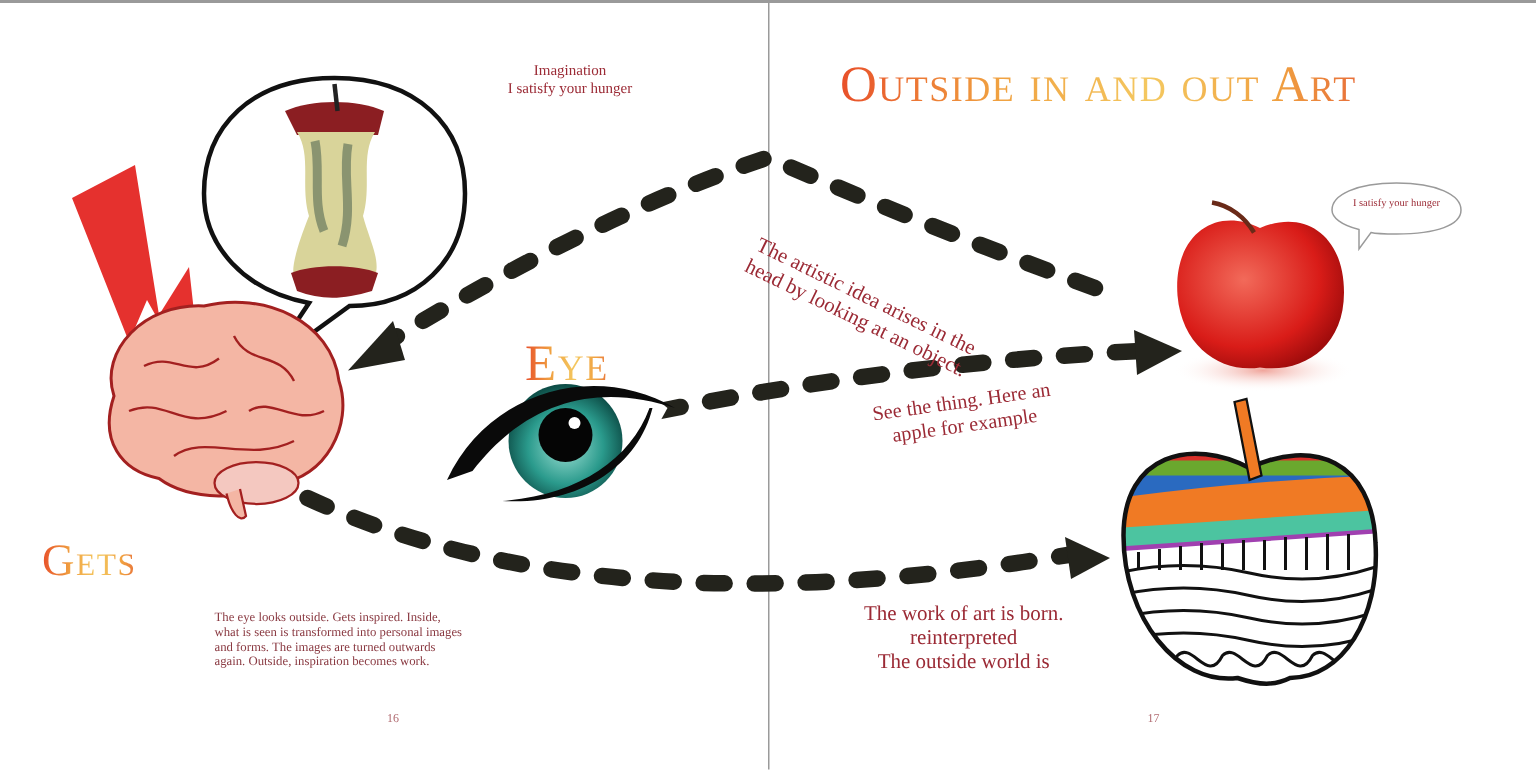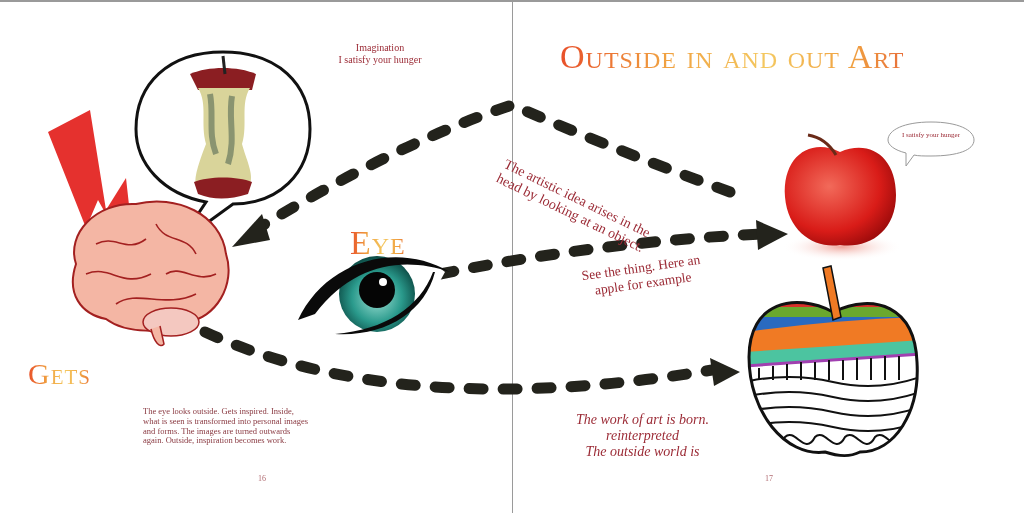--- a/index.html
+++ b/index.html
@@ -137,20 +137,20 @@
         <path d="M0 150 Q44 140 88 150 T175 145"></path>
         <path d="M0 165 Q44 155 88 165 T175 160"></path>
         <path d="M10 180 C20 165 30 195 40 175 C50 165 60 195 70 175 C80 165 90 195 100 175 C110 165 120 195 130 175 C140 165 150 195 160 175"></path>
         <path d="M0 108 L0 118 M14 106 L14 118 M28 104 L28 118 M42 102 L42 118 M56 100 L56 118 M70 100 L70 118 M84 98 L84 118 M98 98 L98 118 M112 96 L112 118 M126 96 L126 118 M140 94 L140 118 M154 94 L154 118"></path>
       </g>
     </g>
     <path d="M88 50 C50 30 4 40 4 95 C4 150 40 195 80 190 C95 195 105 195 115 190 C150 190 175 150 172 100 C170 45 130 30 88 50 Z" fill="none" stroke="#111" stroke-width="3"></path>
     <path d="M78 6 L86 4 L96 55 L88 58 Z" fill="#f07a24" stroke="#111" stroke-width="1.5"></path>
   </svg>
 
-  <div class="abs caption" style="left:555px;top:410px;width:175px;font-size:14px;font-style:italic;">
+  <div class="abs caption" style="left:555px;top:400px;width:175px;font-size:14px;">
     <div>The work of art is born.</div>
     <div>reinterpreted</div>
     <div>The outside world is</div>
   </div>
 
   <div class="abs page-num" style="left:765px;top:472px;">17</div>
 </div>
 
 </body></html>

